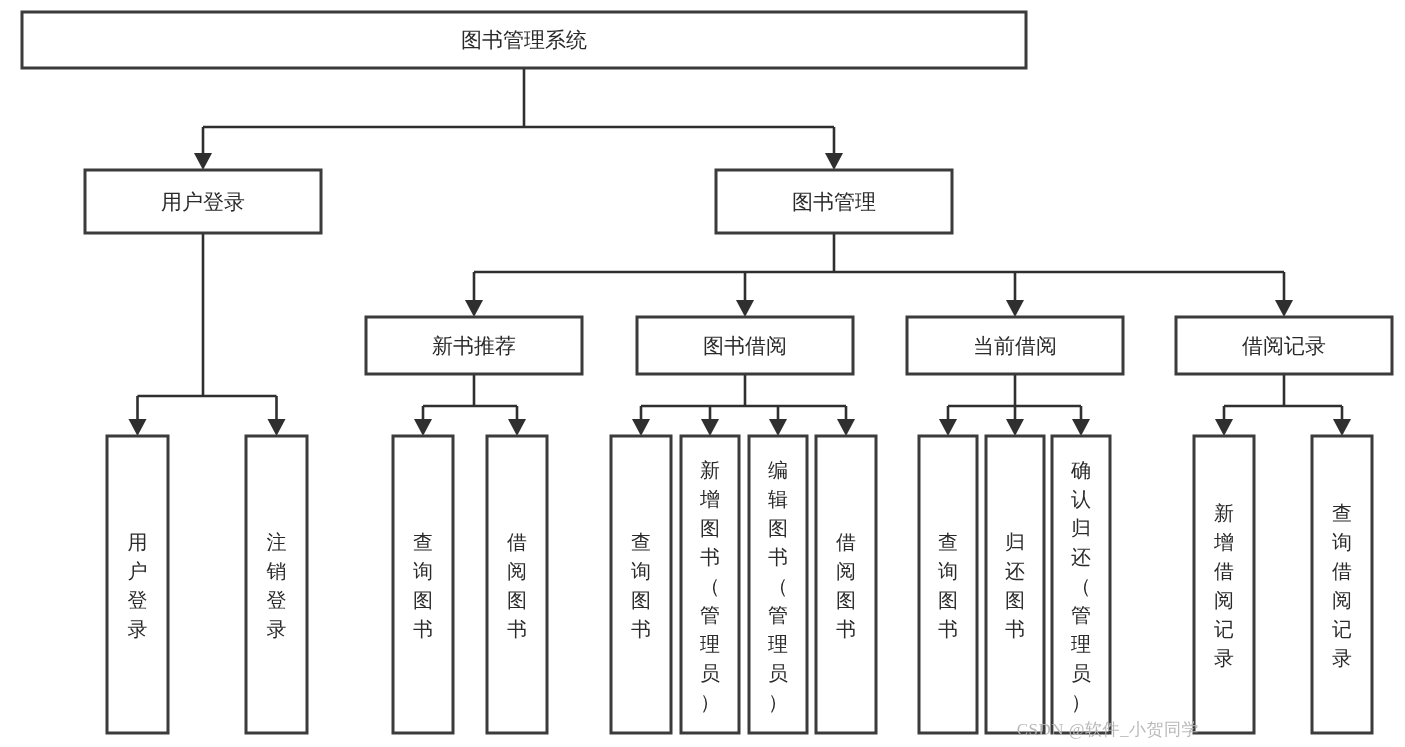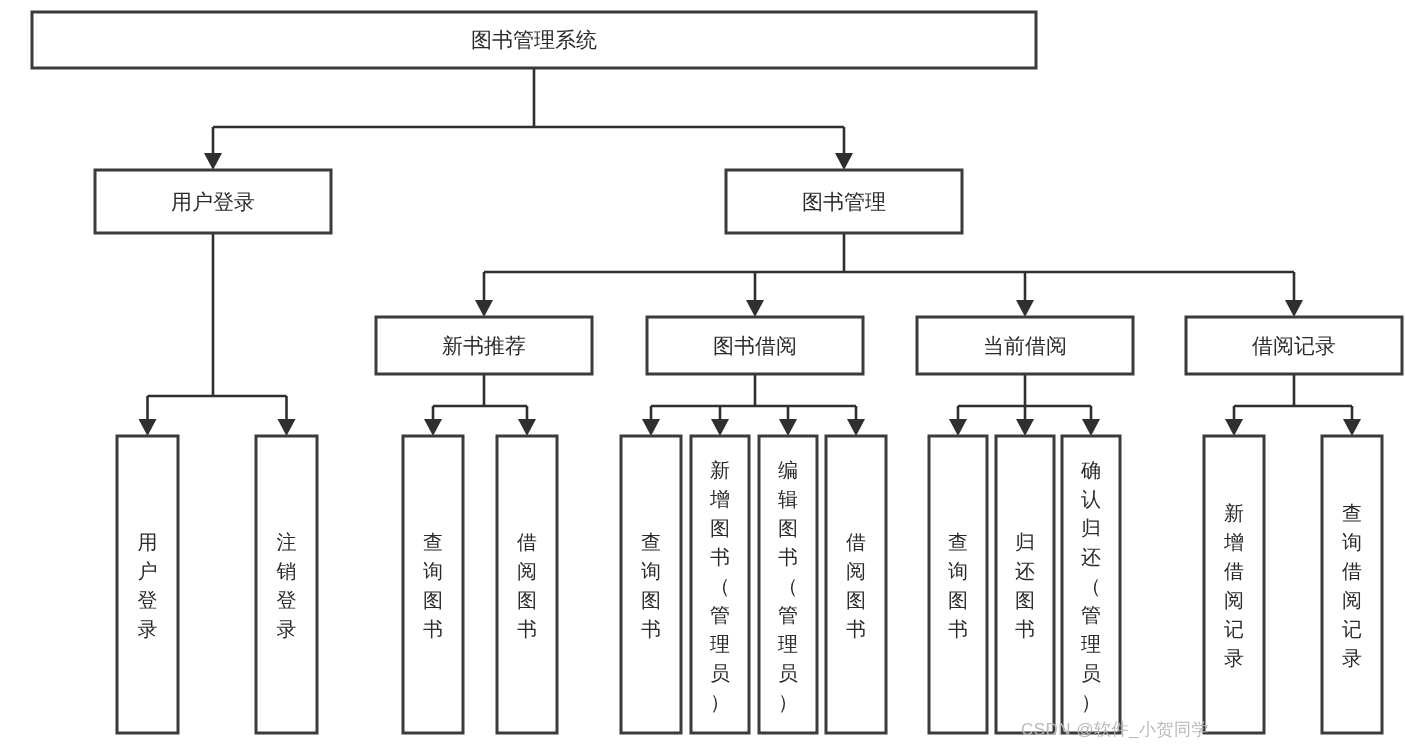--- a/index.html
+++ b/index.html
@@ -9,21 +9,21 @@
   }
   body {
     width: 1405px;
     height: 747px;
     position: relative;
     overflow: hidden;
     font-family: "DejaVu Sans", "Liberation Sans", sans-serif;
   }
   #diagram-root {
     position: absolute;
-    left: 14px;
+    left: 4px;
     top: 0;
     width: 1203px;
     height: 747px;
   }
   svg.diagram-canvas {
     display: block;
     width: 1405px;
     height: 747px;
     background: #ffffff;
   }
@@ -52,21 +52,21 @@
     stroke-linecap: butt;
   }
   .connector-arrow {
     fill: #2f2f2f;
     stroke: none;
   }
   .watermark-text {
     position: absolute;
     right: 8px;
     bottom: 6px;
-    font-family: Liberation Sans, sans-serif;
+    font-family: Liberation Serif, serif;
     font-size: 17px;
     color: #b9b9b9;
     white-space: nowrap;
     letter-spacing: 0.5px;
     user-select: none;
   }
 </style>
 </head>
 <body>
 

